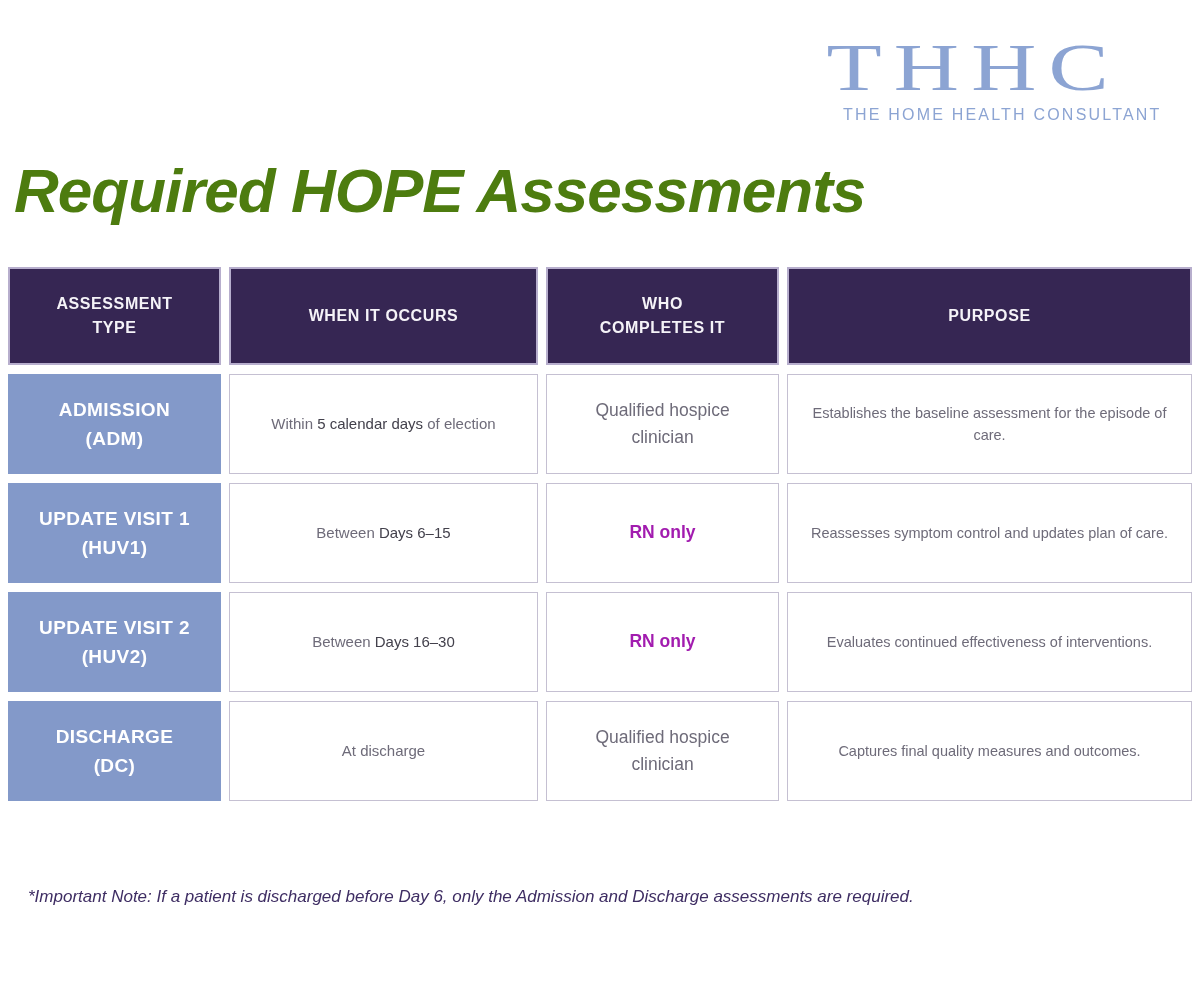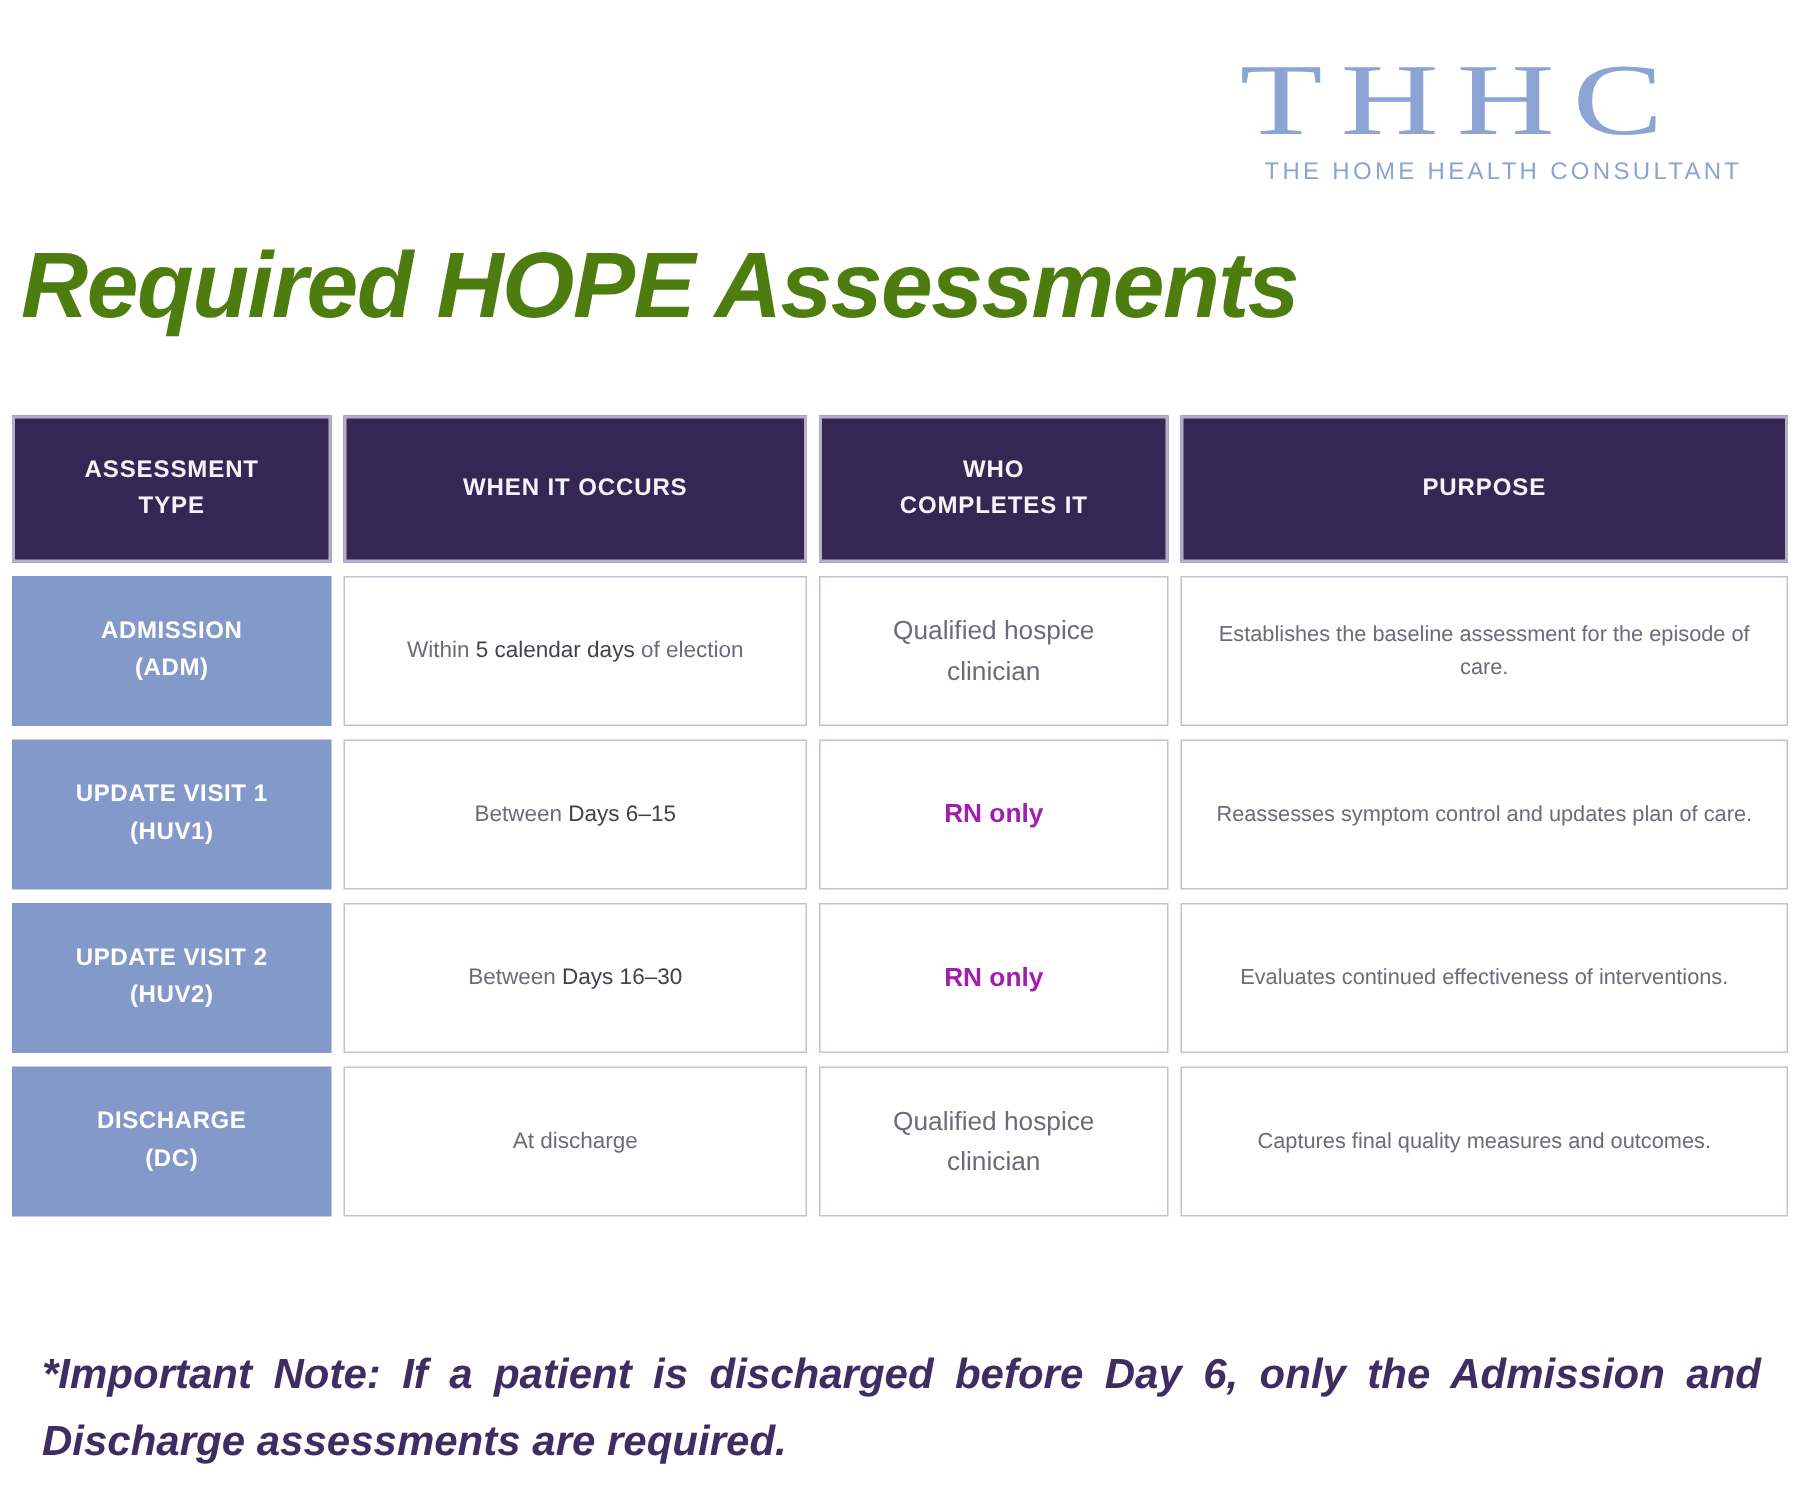--- a/index.html
+++ b/index.html
@@ -50,21 +50,21 @@
     font-size: 62px;
     font-weight: bold;
     font-style: italic;
     letter-spacing: -1px;
     color: #4d7c0f;
   }
 
   
   .hope-table {
     position: absolute;
-    top: 277px;
+    top: 267px;
     left: 8px;
     display: grid;
     grid-template-columns: 213px 309px 233px 405px;
     grid-auto-rows: auto;
     column-gap: 8px;
     row-gap: 9px;
     border-radius: 13px;
   }
   .cell {
     display: flex;
@@ -82,21 +82,21 @@
     font-weight: bold;
     font-size: 16px;
     letter-spacing: 0.6px;
     line-height: 1.5;
   }
   .type-cell {
     height: 100px;
     background: #8399c9;
     color: #ffffff;
     font-weight: bold;
-    font-size: 16px;
+    font-size: 19px;
     letter-spacing: 0.4px;
     line-height: 1.55;
   }
   .data-cell {
     height: 100px;
     background: #ffffff;
     border: 1px solid #c5c0d2;
     color: #6e6b79;
     font-size: 15px;
     line-height: 1.55;
@@ -107,22 +107,22 @@
   .purpose-cell { font-size: 14.5px; padding: 0 22px; }
   .hline { display: block; }
   .when-bold { font-weight: normal; color: #43414c; }
 
   
   .note {
     position: absolute;
     top: 866px;
     left: 28px;
     width: 1146px;
-    font-size: 28px;
-    font-weight: bold;
+    font-size: 17px;
+    font-weight: normal;
     font-style: italic;
     color: #3e2d63;
     line-height: 1.6;
     text-align: justify;
   }
 </style>
 </head>
 <body>
 
 <div class="logo">

